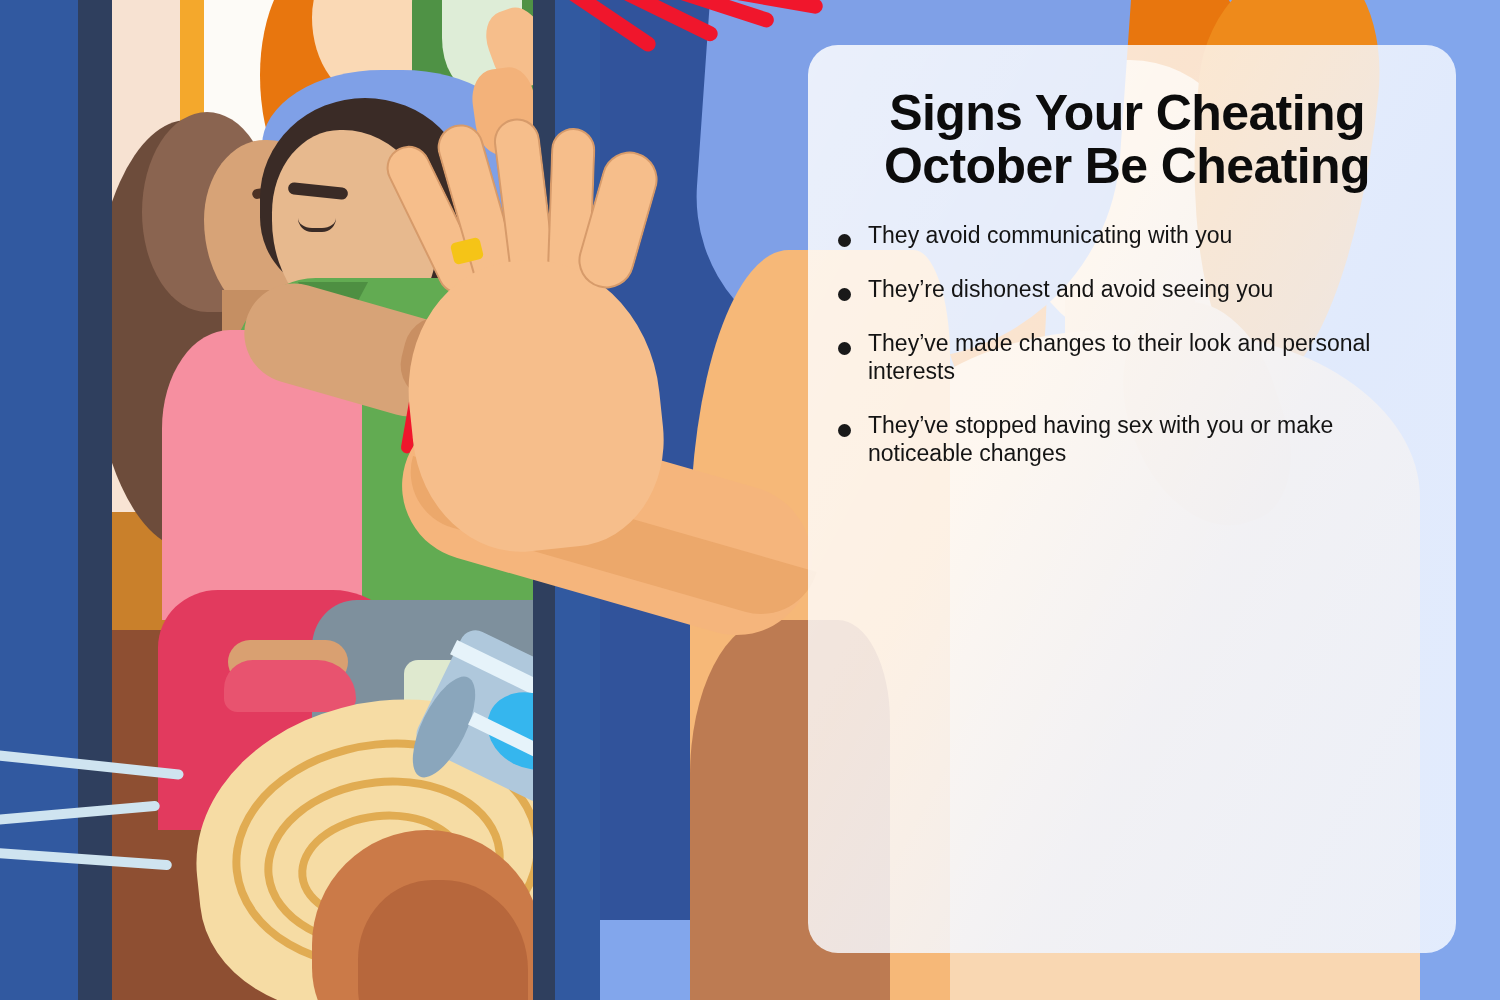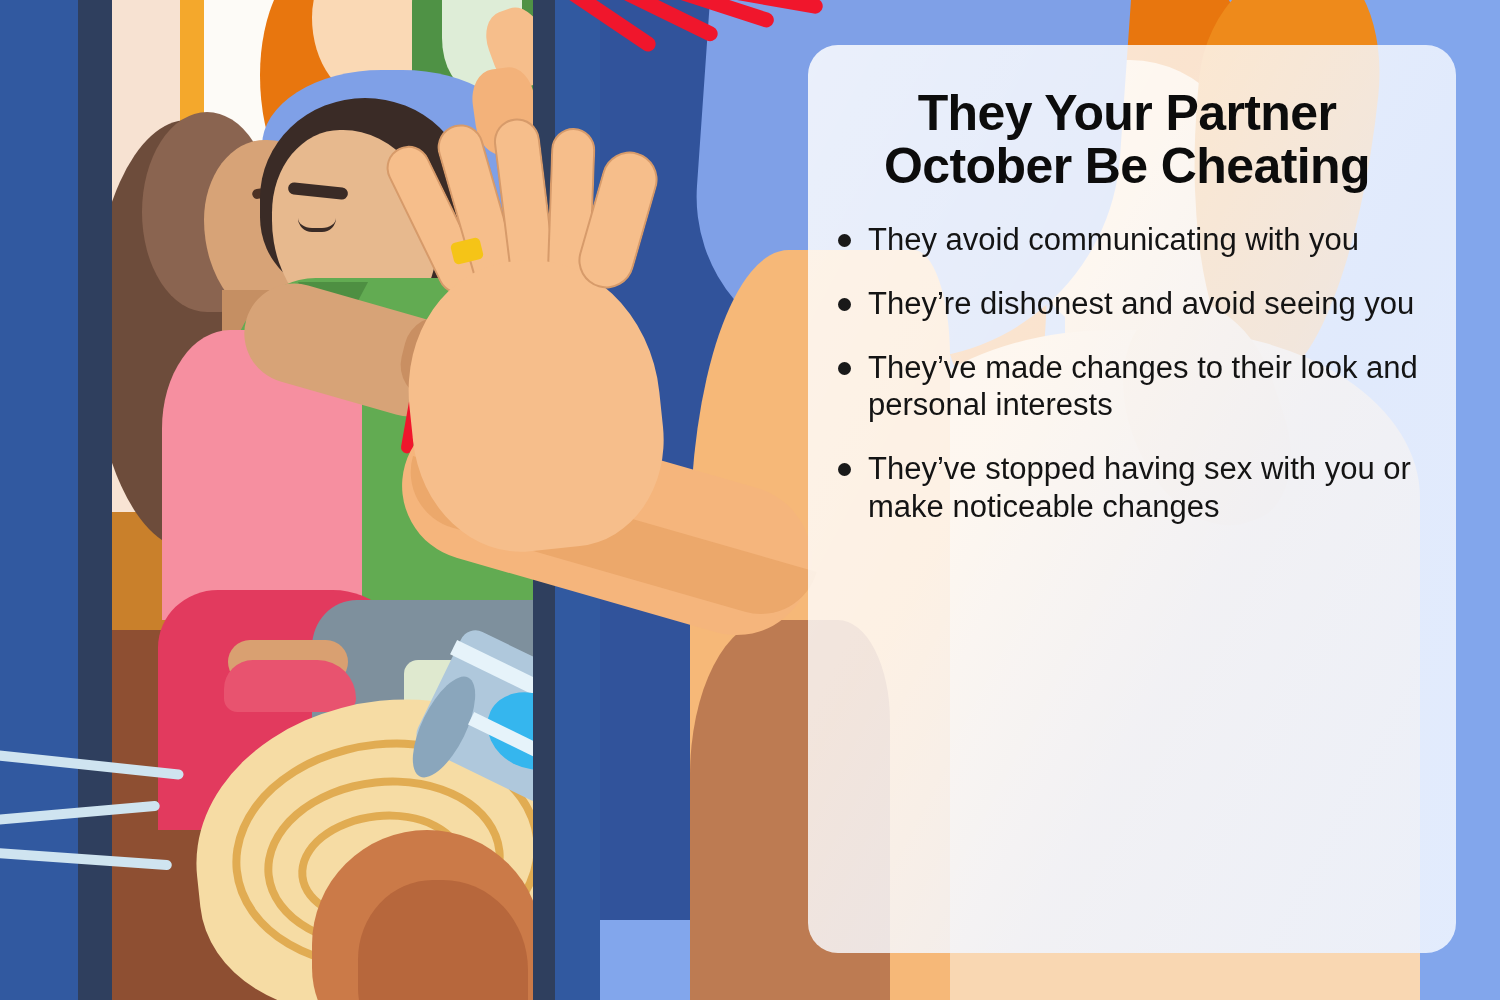--- a/index.html
+++ b/index.html
@@ -239,21 +239,21 @@
         rgba(234,241,254,.93) 100%);
     padding:42px 36px 30px 26px;
   }
   #card-title{
     text-align:center; font-size:50px; line-height:1.06; font-weight:bold;
     color:#0C0C0C; letter-spacing:-.6px; padding:0 6px 6px 6px;
   }
   #bullet-list{ list-style:none; margin-top:22px; }
   #bullet-list li{
     position:relative; padding-left:34px; margin-bottom:26px;
-    font-size:31px; line-height:1.22; color:#141414;
+    font-size:23px; line-height:1.22; color:#141414;
   }
   #bullet-list li .dot{
     position:absolute; left:4px; top:13px; width:13px; height:13px;
     background:#191919; border-radius:50%;
   }
 </style>
 </head>
 <body>
 
 <div id="stage">
@@ -351,21 +351,21 @@
   <div class="finger thumb"></div>
   <div class="ring-gold"></div>
 
   <div class="anger a1"></div>
   <div class="anger a2"></div>
   <div class="anger a3"></div>
   <div class="anger a4"></div>
 
   <div id="card">
     <div id="card-title">
-      <div>They Your Partner</div>
+      <div>Signs Your Cheating</div>
       <div>October Be Cheating</div>
     </div>
     <ul id="bullet-list">
       <li>
         <span class="dot"></span>
         <span>They avoid communicating with you</span>
       </li>
       <li>
         <span class="dot"></span>
         <span>They’re dishonest and avoid seeing you</span>

